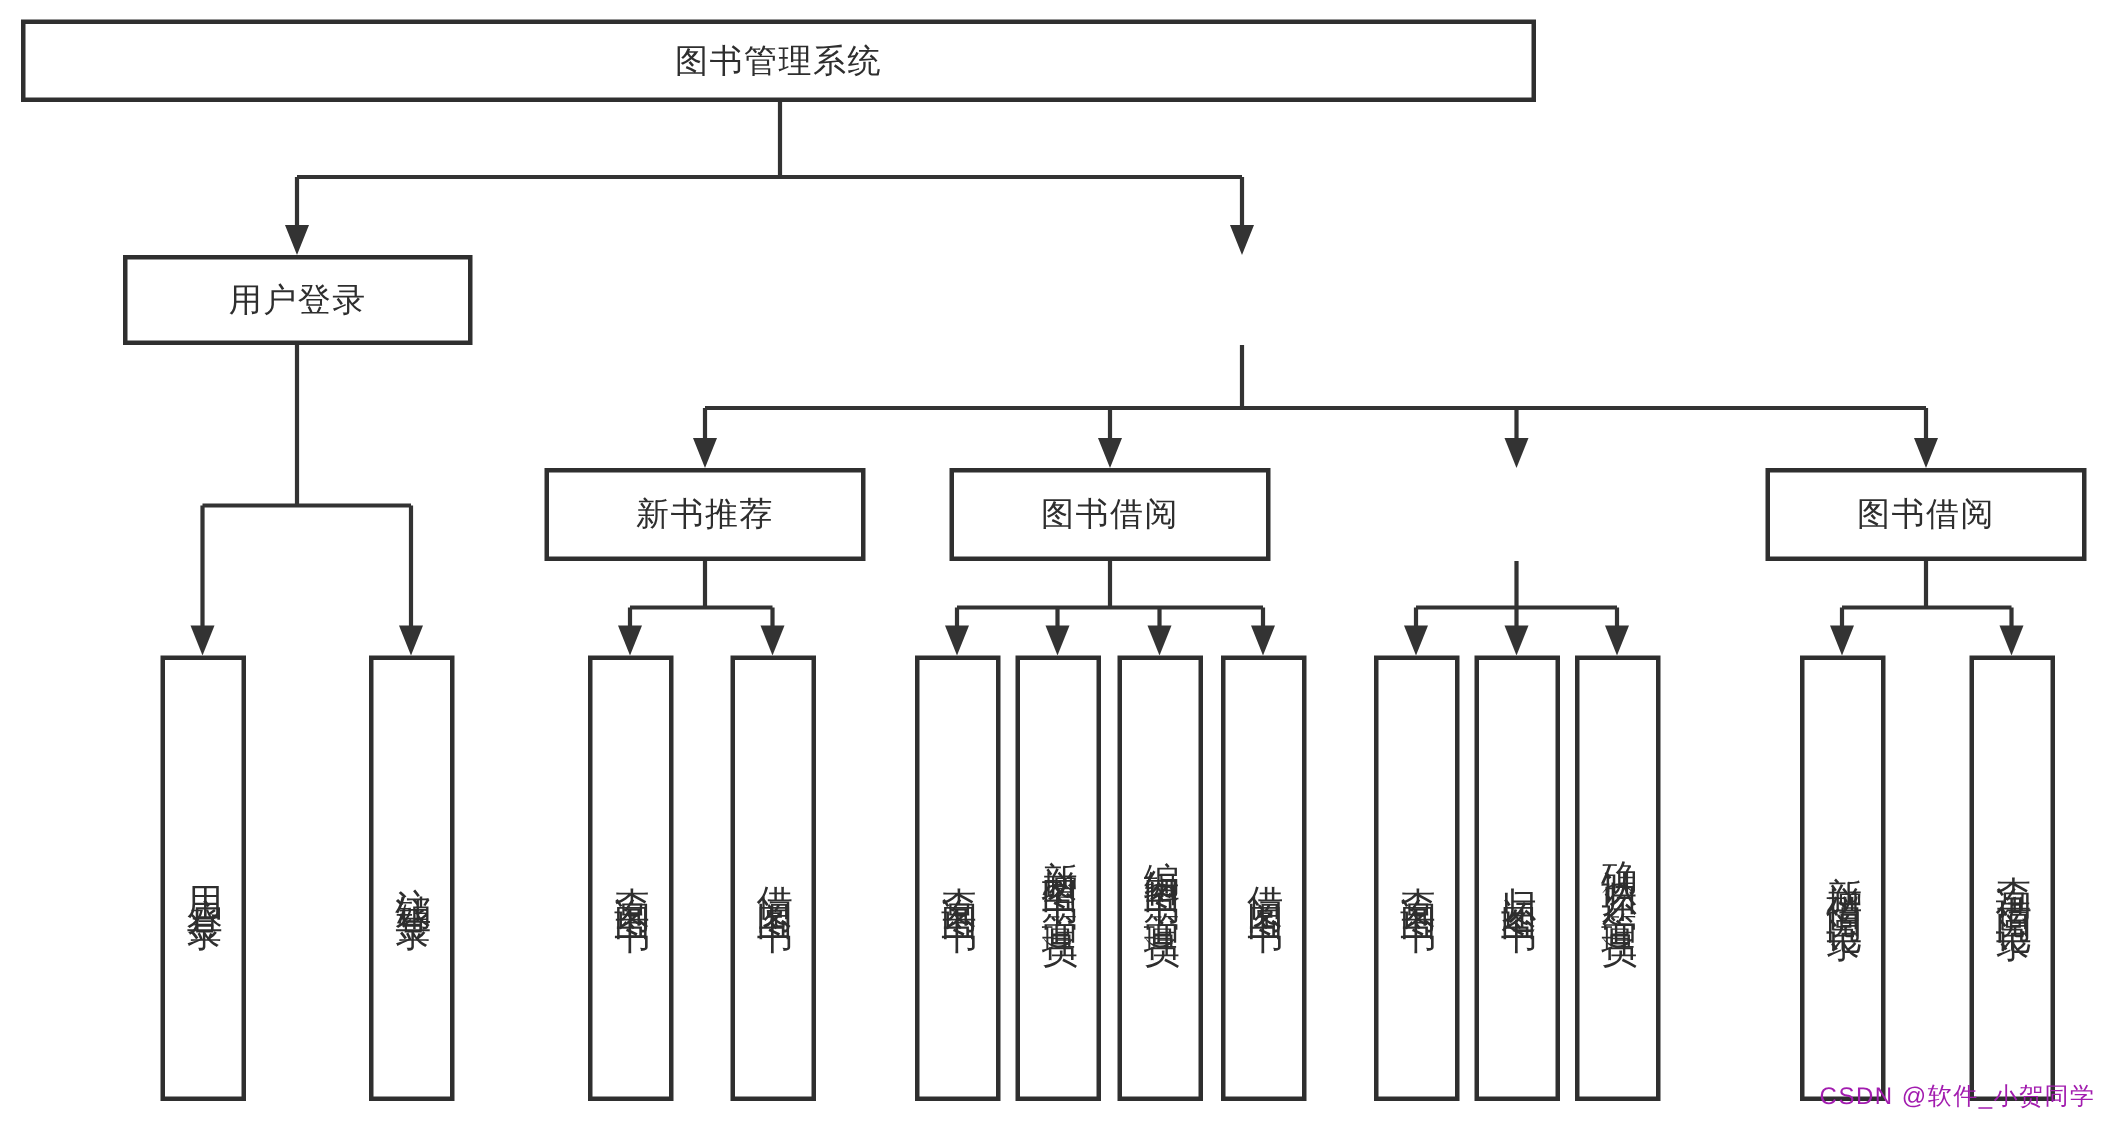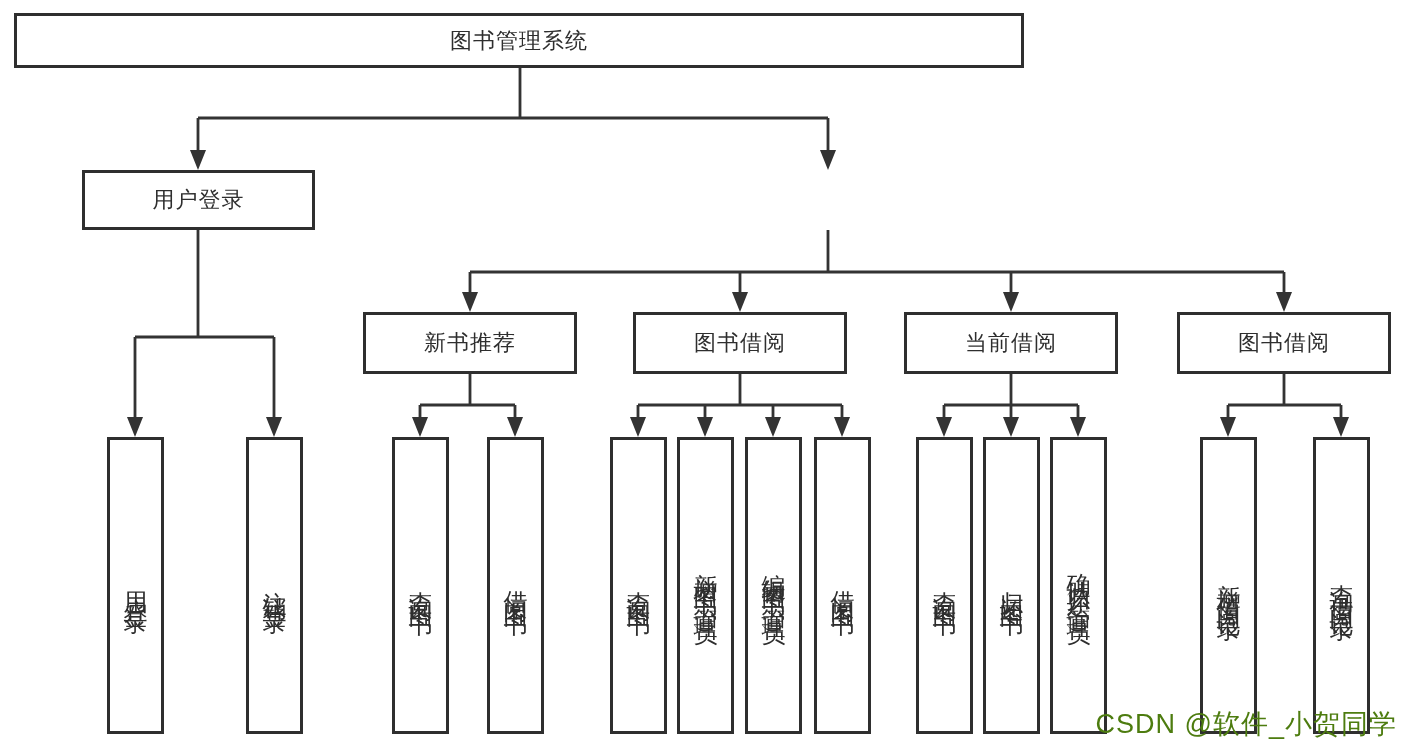--- a/index.html
+++ b/index.html
@@ -46,22 +46,22 @@
     text-orientation: mixed;
     font-size: 24px;
     letter-spacing: 7px;
     line-height: 1;
     white-space: nowrap;
   }
   .watermark {
     position: absolute;
     right: 8px;
     bottom: 5px;
-    font-size: 27px;
-    color: #4d7c0f;
+    font-size: 16px;
+    color: #a21caf;
     letter-spacing: 1px;
     white-space: nowrap;
   }
 </style>
 </head>
 <body>
 
 <div class="stage">
 
   <svg class="wires" width="1405" height="747" viewBox="0 0 1405 747" xmlns="http://www.w3.org/2000/svg">
@@ -118,23 +118,20 @@
   <div class="node hbox" style="left:82px;top:170px;width:233px;height:60px">
     <span>用户登录</span>
   </div>
 
   <div class="node hbox" style="left:363px;top:312px;width:214px;height:62px">
     <span>新书推荐</span>
   </div>
   <div class="node hbox" style="left:633px;top:312px;width:214px;height:62px">
     <span>图书借阅</span>
   </div>
-  <div class="node hbox" style="left:904px;top:312px;width:214px;height:62px">
-    <span>当前借阅</span>
-  </div>
   <div class="node hbox" style="left:1177px;top:312px;width:214px;height:62px">
     <span>图书借阅</span>
   </div>
 
   <div class="node vbox" style="left:107px;top:437px">
     <span class="vtext">用户登录</span>
   </div>
   <div class="node vbox" style="left:246px;top:437px">
     <span class="vtext">注销登录</span>
   </div>

